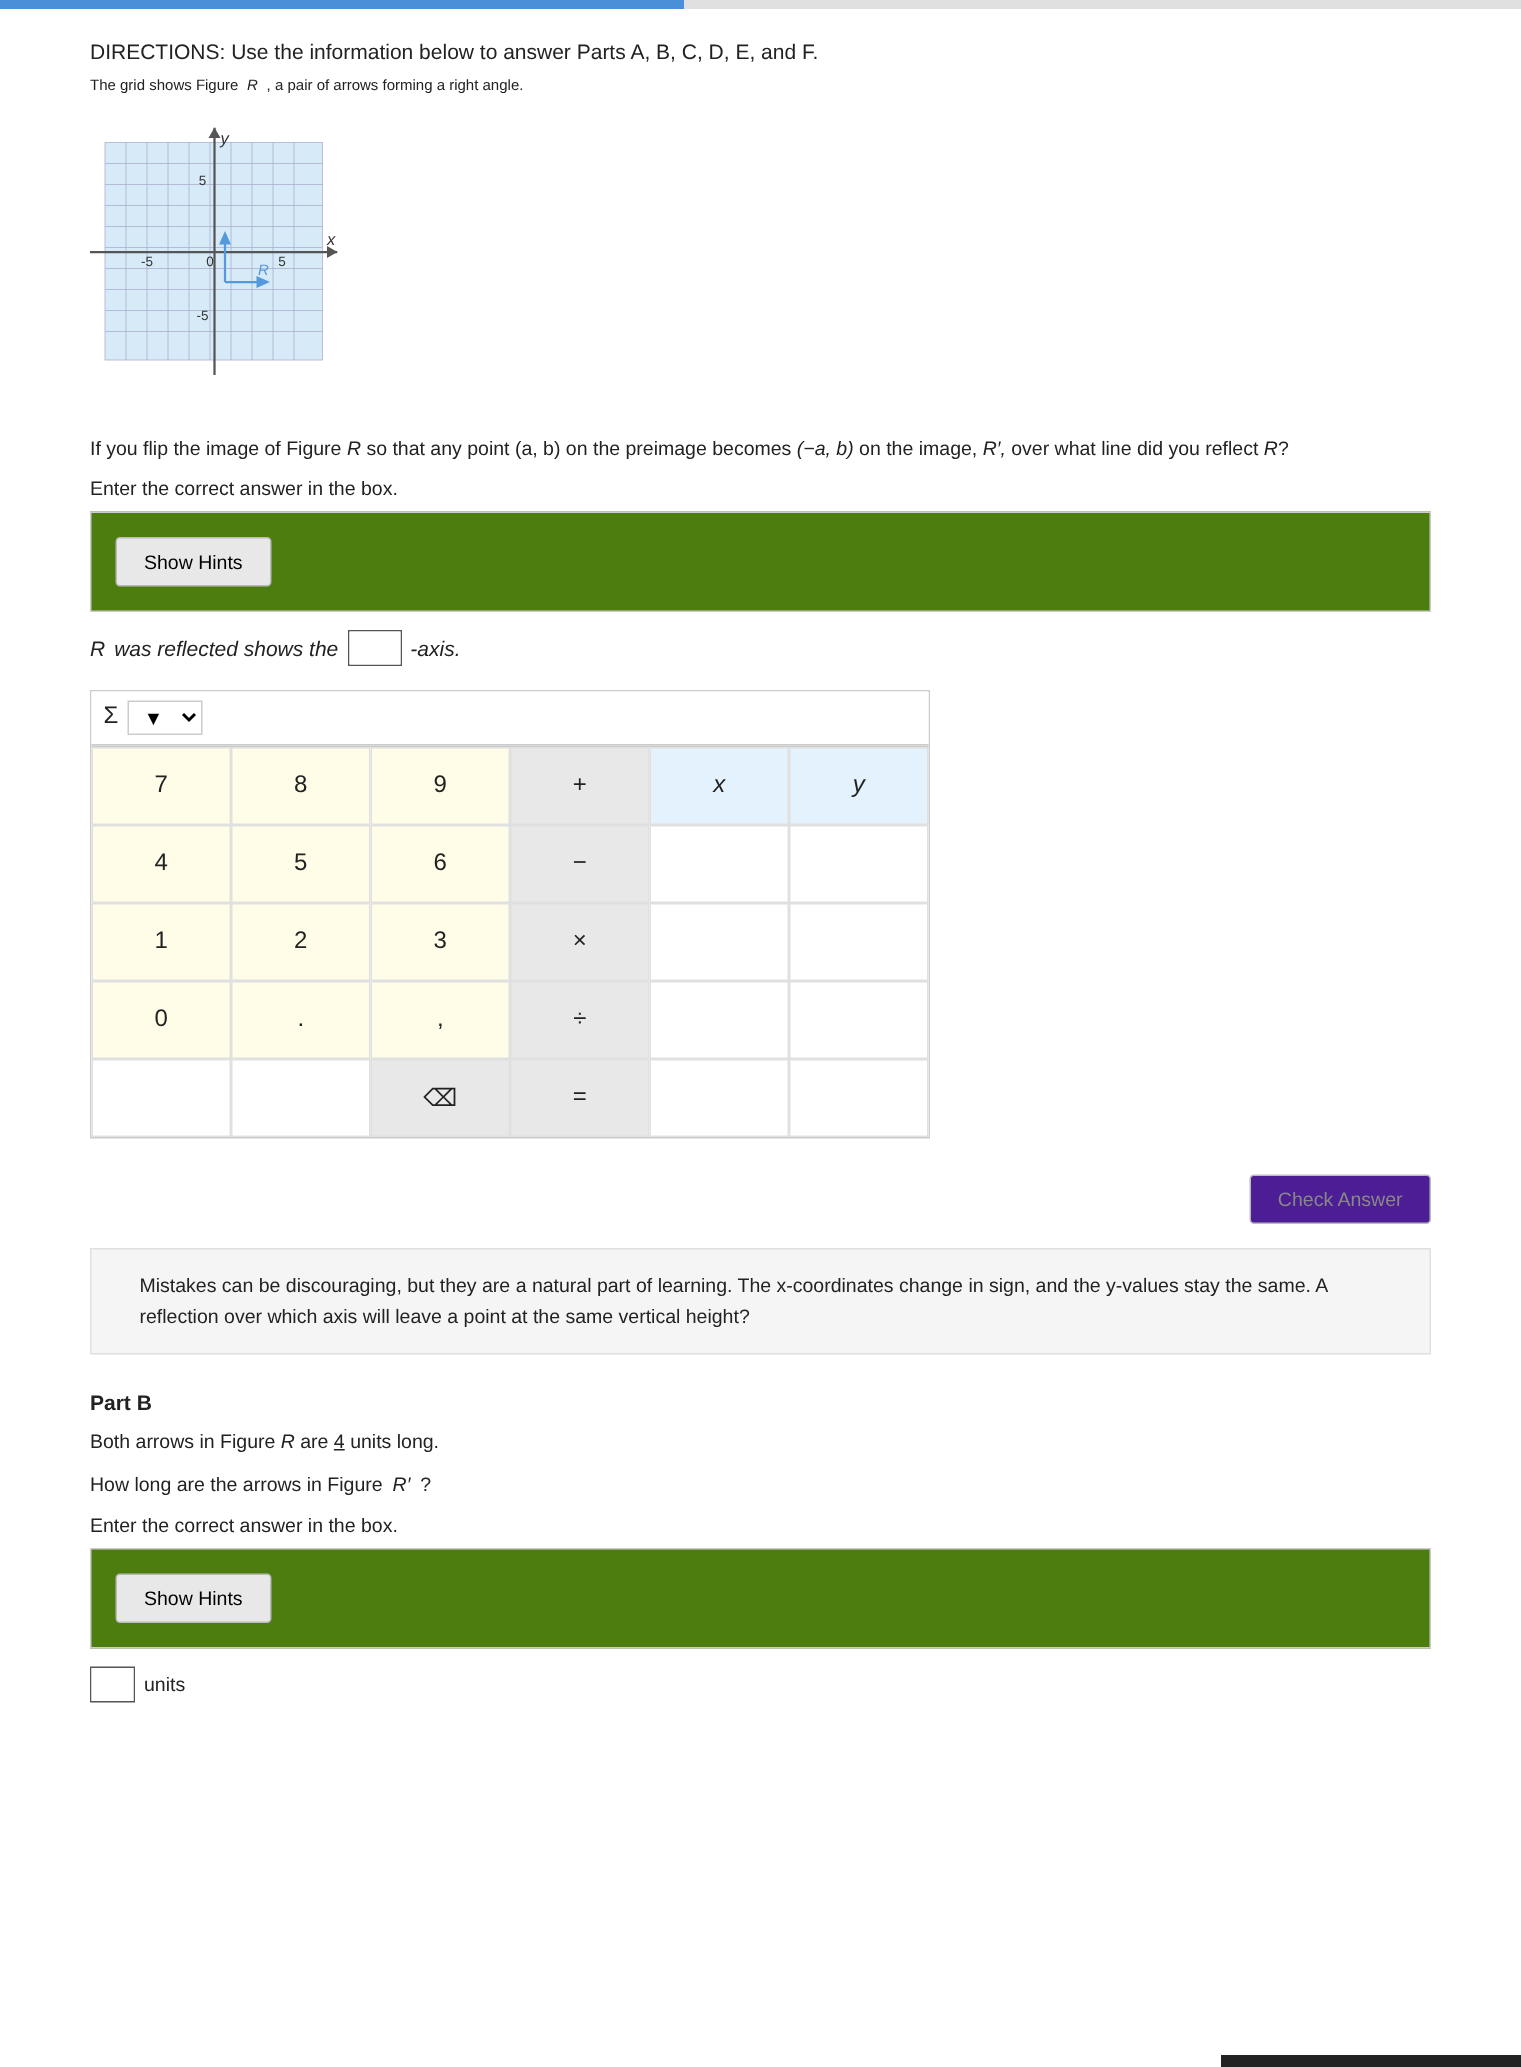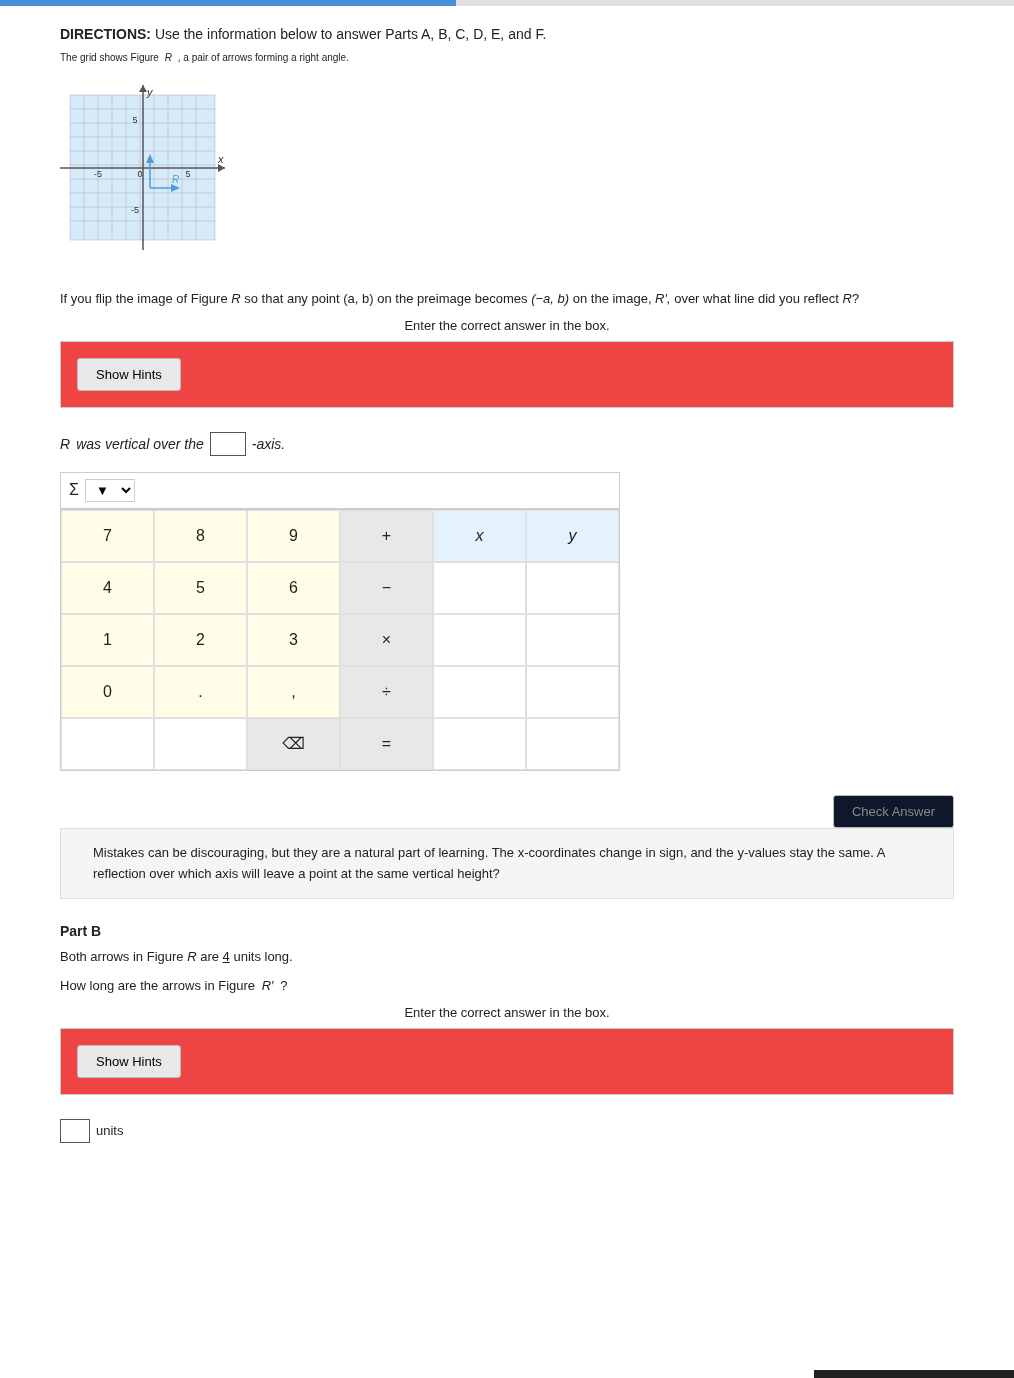--- a/index.html
+++ b/index.html
@@ -48,28 +48,27 @@
 
     .part-description {
       font-size: 13px;
       line-height: 1.6;
       margin-bottom: 8px;
     }
 
     .enter-answer-text {
       font-size: 13px;
       margin-bottom: 8px;
-      text-align: center;
     }
 
     .hints-box {
       border: 1px solid #ccc;
       padding: 16px;
-      margin-bottom: 24px;
-      background: #ef4444;
+      margin-bottom: 12px;
+      background: #4d7c0f;
     }
 
     .show-hints-btn {
       background: #e8e8e8;
       border: 1px solid #bbb;
       padding: 8px 18px;
       font-size: 13px;
       cursor: pointer;
       border-radius: 3px;
     }
@@ -161,21 +160,22 @@
     }
 
     .keypad-cell.empty {
       cursor: default;
       background: #fff;
     }
 
     .check-answer-btn {
       display: block;
       margin-left: auto;
-      background: #0f172a;
+      margin-bottom: 16px;
+      background: #4c1d95;
       border: 1px solid #bbb;
       padding: 8px 18px;
       font-size: 13px;
       cursor: pointer;
       border-radius: 3px;
       color: #888;
     }
 
     .hint-info-box {
       background: #f5f5f5;
@@ -212,21 +212,21 @@
     .bottom-bar {
       position: fixed;
       bottom: 0;
       right: 0;
       width: 200px;
       height: 8px;
       background: #222;
     }
 
     .bold-text {
-      font-weight: bold;
+      font-weight: normal;
       margin-top: 33px;
     }
   </style>
 </head>
 <body>
 
 <div class="progress-bar-container">
   <div class="progress-bar"></div>
 </div>
 
@@ -310,21 +310,21 @@
     </p>
     <p class="enter-answer-text">Enter the correct answer in the box.</p>
 
     <div class="hints-box">
       <button class="show-hints-btn">Show Hints</button>
     </div>
 
     
     <div class="reflection-answer-row" style="margin-top:10px;">
       <span style="font-style:italic;">R</span>
-      <span>was vertical over the</span>
+      <span>was reflected shows the</span>
       <span class="answer-input-box">
         <input class="answer-input" type="text" maxlength="3" style="">
       </span>
       <span>-axis.</span>
     </div>
 
     
     <div class="keypad-container" style="margin-top:6px;">
       <div class="keypad-header">
         <span class="keypad-sigma">Σ</span>

